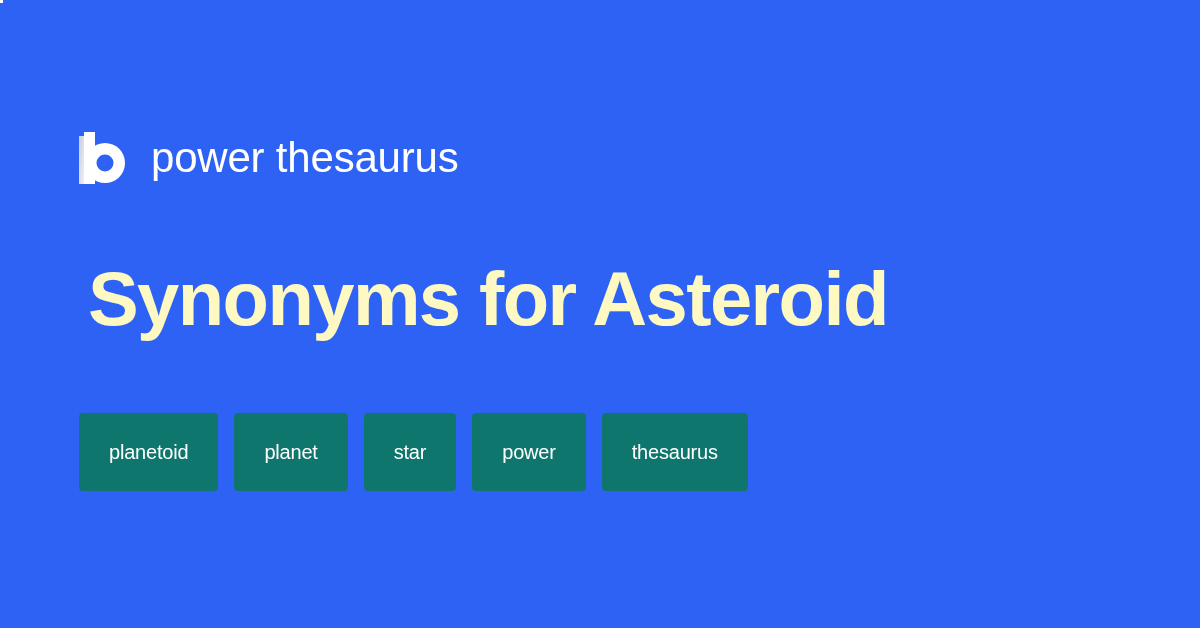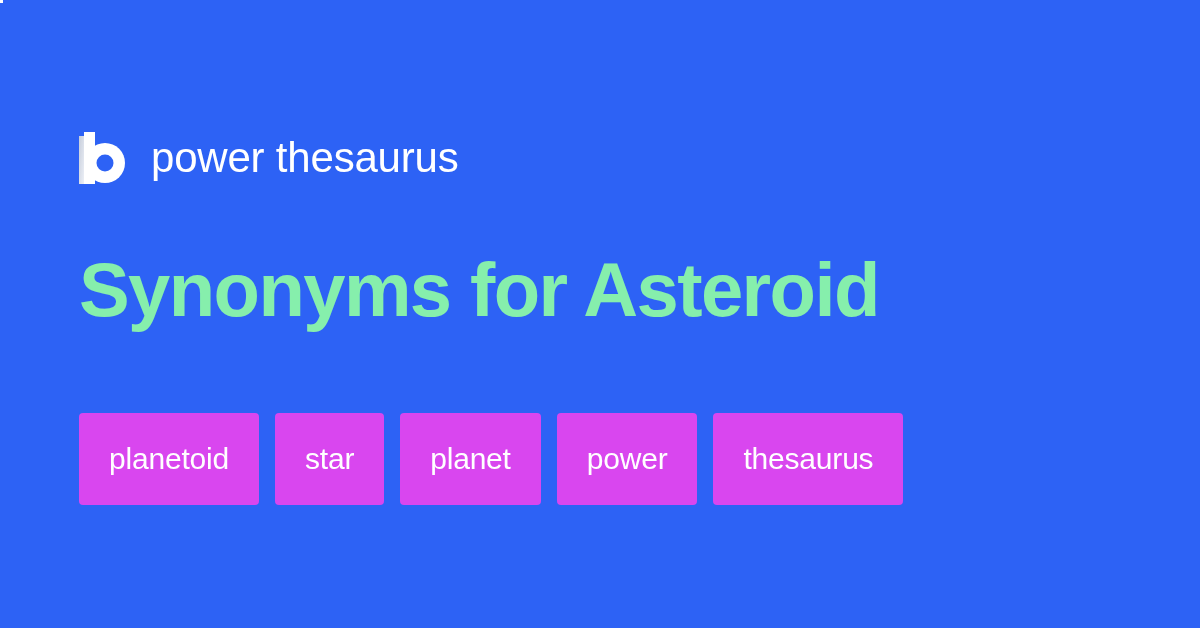--- a/index.html
+++ b/index.html
@@ -60,51 +60,51 @@
     letter-spacing: -0.2px;
     line-height: 1;
     white-space: nowrap;
   }
 
   
   .headline {
     position: absolute;
     left: 79px;
     top: 252px;
-    margin: 0;
-    color: #86efac;
+    margin: 9px;
+    color: #fef9c3;
     font-size: 76px;
     font-weight: 700;
     letter-spacing: -1.6px;
     line-height: 1;
     white-space: nowrap;
   }
 
   
   .chips {
     position: absolute;
     left: 79px;
     top: 413px;
     width: 1042px;
     display: flex;
     flex-wrap: wrap;
     gap: 16px;
   }
 
   .chip {
-    height: 92px;
+    height: 78px;
     box-sizing: border-box;
     padding: 0 30px;
     display: flex;
     align-items: center;
     justify-content: center;
-    background: #d946ef;
+    background: #0f766e;
     border-radius: 4px;
     color: #ffffff;
-    font-size: 30px;
+    font-size: 20px;
     font-weight: 400;
     letter-spacing: -0.2px;
     white-space: nowrap;
     cursor: pointer;
   }
 </style>
 </head>
 <body>
 
 <div class="card">
@@ -129,19 +129,19 @@
 
       <circle cx="26" cy="31" r="8.5" fill="#2d62f5"></circle>
     </svg>
     <span class="brand-name">power thesaurus</span>
   </div>
 
   <h1 class="headline">Synonyms for Asteroid</h1>
 
   <div class="chips">
     <span class="chip">planetoid</span>
+    <span class="chip">planet</span>
     <span class="chip">star</span>
-    <span class="chip">planet</span>
     <span class="chip">power</span>
     <span class="chip">thesaurus</span>
   </div>
 
 </div>
 
 </body></html>

